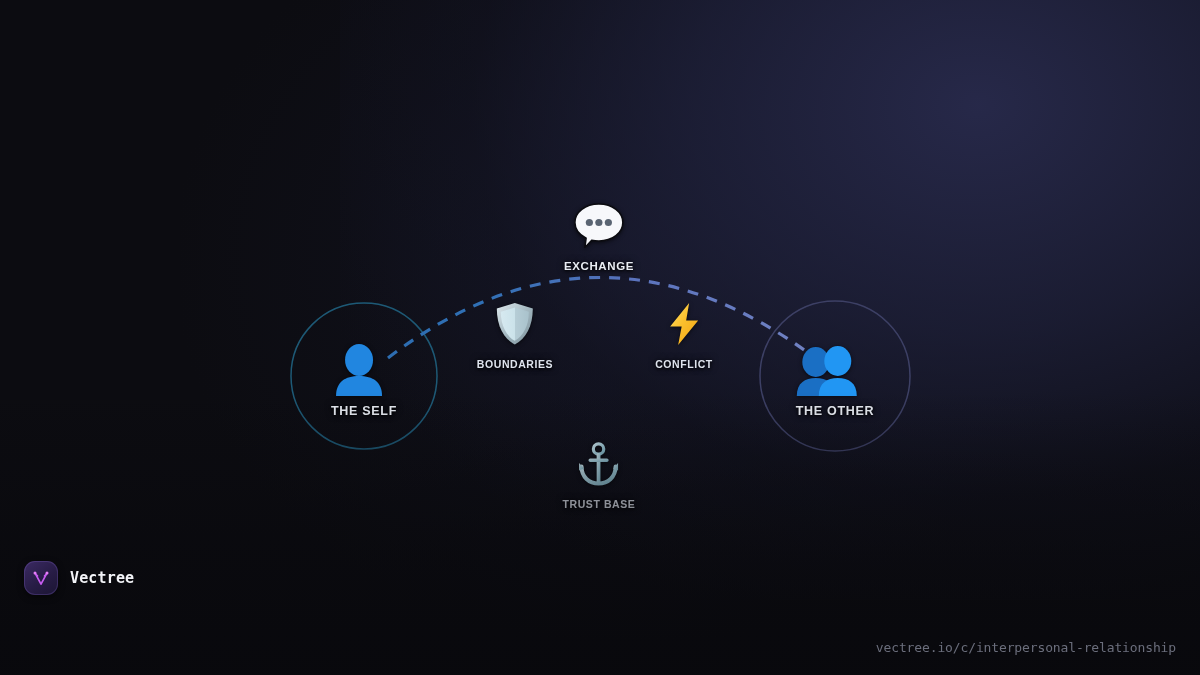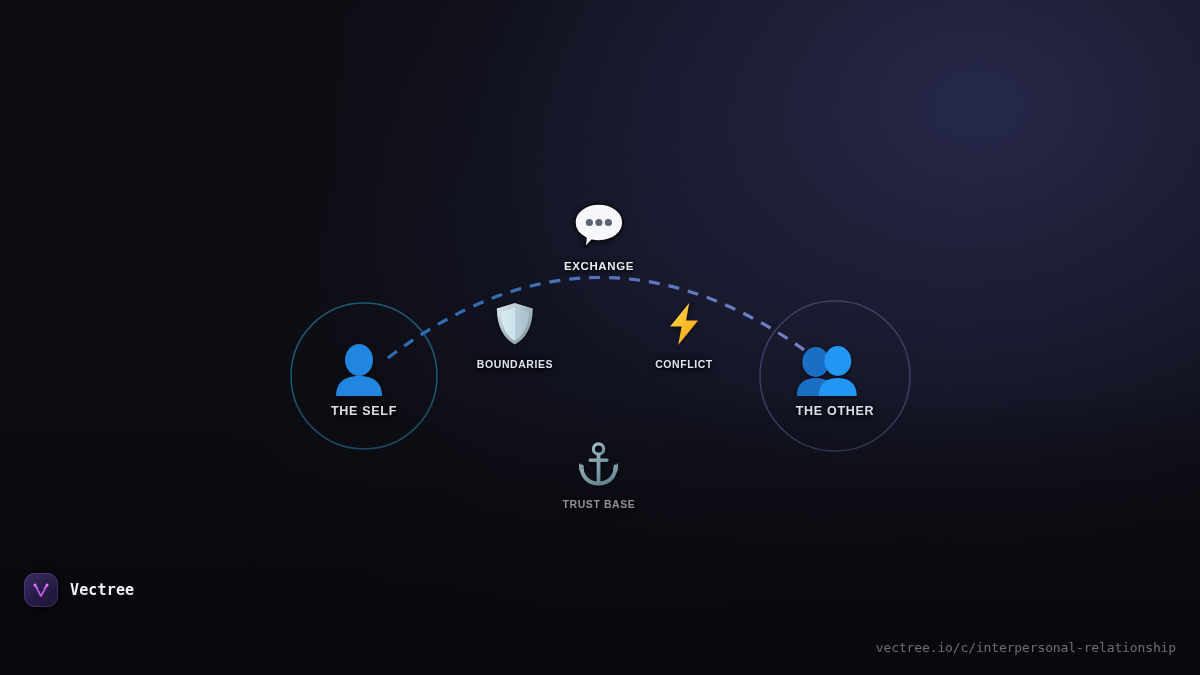--- a/index.html
+++ b/index.html
@@ -101,21 +101,21 @@
 
   
   .footer {
     position: absolute;
     left: 0; right: 0; bottom: 0;
     height: 118px;
   }
   .brand-row {
     position: absolute;
     left: 24px;
-    top: 16px;
+    top: 4px;
     display: flex;
     align-items: center;
     gap: 12px;
   }
   .brand-logo {
     width: 34px;
     height: 34px;
     border-radius: 11px;
     background: linear-gradient(145deg, #3b2a63 0%, #271c45 55%, #1b1533 100%);
     box-shadow: 0 0 0 1px rgba(130,100,200,0.28) inset,

